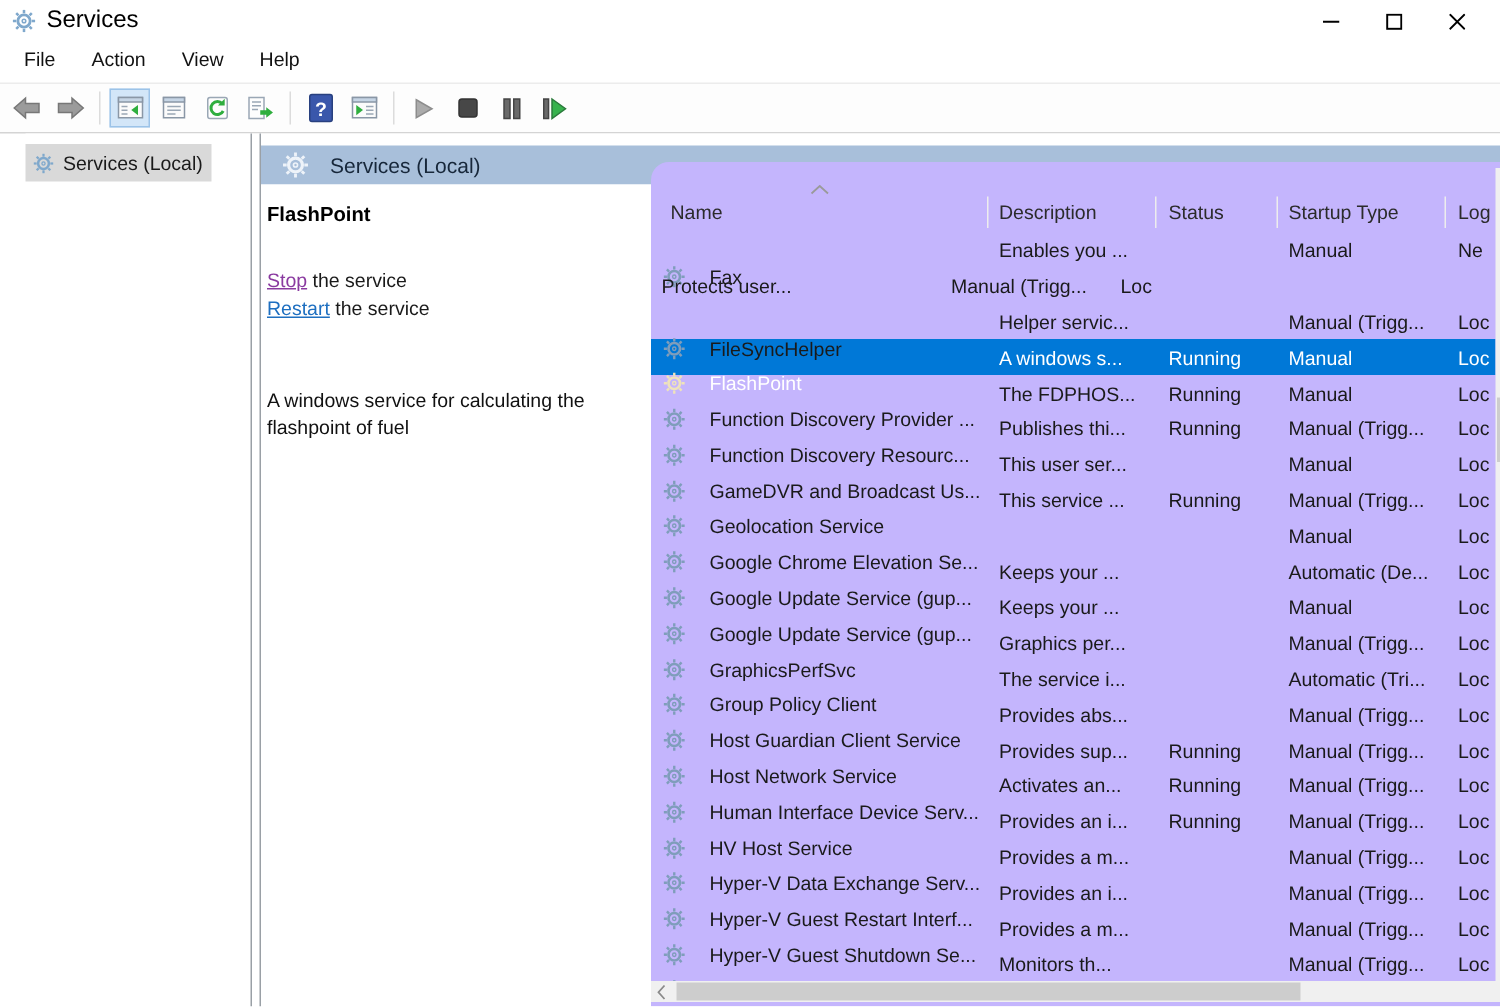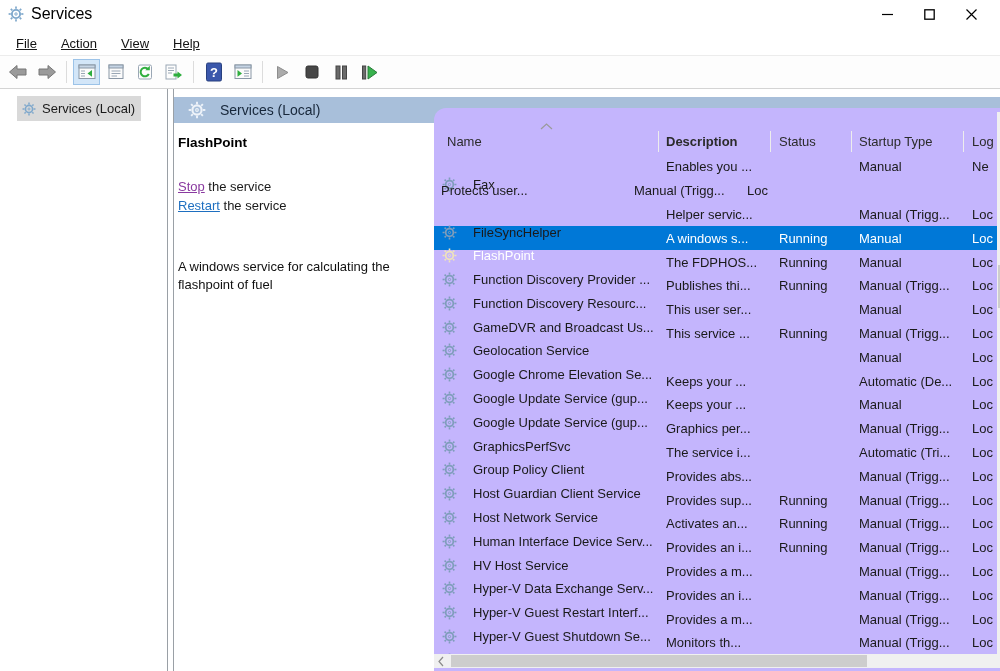--- a/index.html
+++ b/index.html
@@ -14,21 +14,21 @@
 
   
   .titlebar { position:absolute; top:0; left:0; width:1000px; height:28px;
     display:flex; align-items:center; padding-left:8px; background:#fff; }
   .titlebar .app-title { margin-left:7px; font-size:16px; color:#000; }
   .win-controls { position:absolute; right:8px; top:0; height:28px; display:flex; }
   .win-btn { width:42px; height:28px; display:flex; align-items:center; justify-content:center; }
 
   
   .menubar { position:absolute; top:28px; left:0; width:1000px; height:27px;
-    display:flex; align-items:flex-end; padding-left:4px; background:#fff;text-decoration:underline; }
+    display:flex; align-items:flex-start; padding-left:4px; background:#fff; }
   .menu-item { padding:4px 12px; color:#111; }
 
   
   .toolbar { position:absolute; top:55px; left:0; width:1000px; height:34px;
     display:flex; align-items:center; padding-left:3px; background:#fdfdfd;
     border-top:1px solid #ececec; border-bottom:1px solid #d4d4d4; }
   .tb-btn { width:27px; height:26px; display:flex; align-items:center; justify-content:center;
     border:1px solid transparent; margin:0 1px; }
   .tb-btn.toggled { background:#d3e6f8; border:1px solid #9cc3e8; }
   .tb-sep { width:1px; height:22px; background:#dcdcdc; margin:0 5px; }
@@ -57,21 +57,21 @@
 
   
   .list-panel { position:absolute; left:260px; top:19px; right:0; bottom:0;
     background:#c4b5fd; border-top-left-radius:12px; overflow:hidden; }
   .sort-caret { position:absolute; top:15px; left:106px; }
 
   .header-row { display:flex; align-items:flex-end; height:47px; padding-bottom:3px; color:#2b2b2b; }
   .hcell { border-right:1px solid #ededed; height:21px; display:flex; align-items:center;
     white-space:nowrap; overflow:hidden; flex:none; }
   .h-name    { width:225px; padding-left:13px; }
-  .h-desc    { width:112px; padding-left:7px;font-weight:bold; }
+  .h-desc    { width:112px; padding-left:7px; }
   .h-status  { width:81px;  padding-left:8px; }
   .h-startup { width:112px; padding-left:7px; }
   .h-logon   { width:50px;  padding-left:8px; border-right:none; }
 
   .rows { position:absolute; top:47px; left:0; right:20px; }
   .srow { display:flex; align-items:center; height:23.8px; white-space:nowrap; }
   .srow .cell { flex:none; overflow:hidden; white-space:nowrap; }
   .c-name    { width:225px; padding-left:8px; display:flex; align-items:center; gap:16px;margin-top:35px; }
   .c-desc    { width:112px; padding-left:7px; }
   .c-status  { width:81px;  padding-left:8px; }

